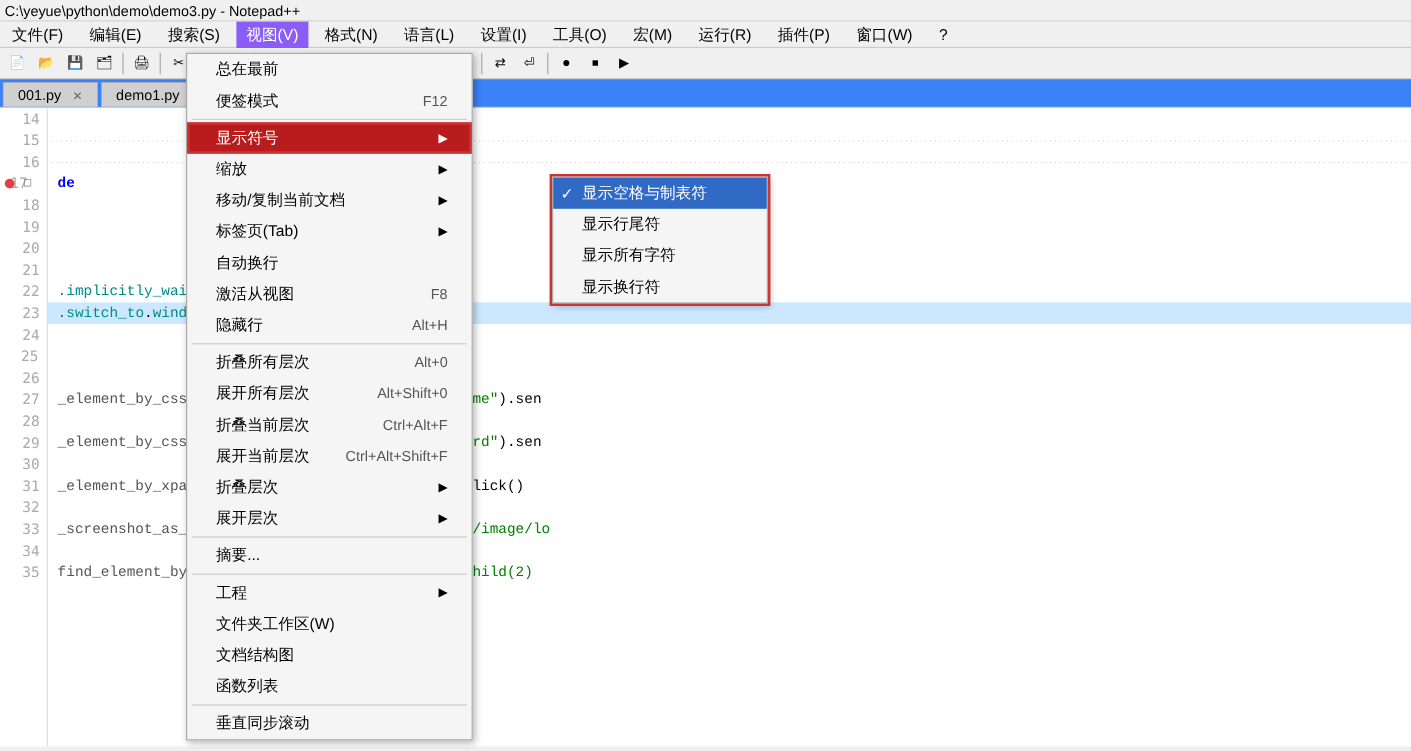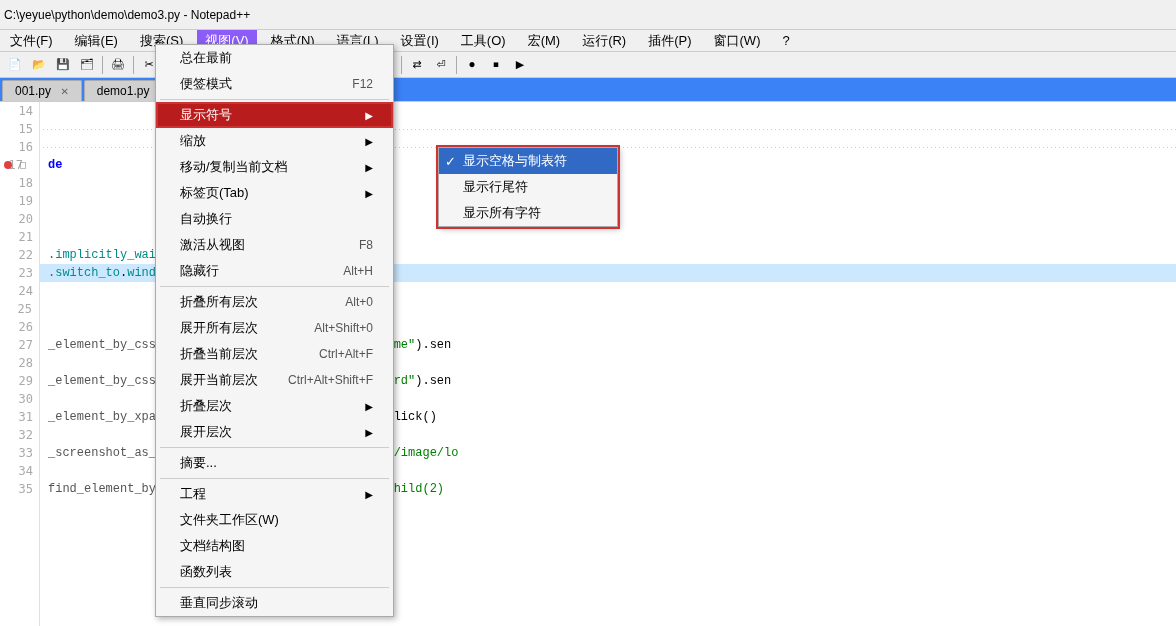--- a/index.html
+++ b/index.html
@@ -9,21 +9,21 @@
       background: #f0f0f0;
       width: 1176px;
       height: 626px;
       overflow: hidden;
       position: relative;
     }
 
     
     .title-bar {
       background: #f0f0f0;
-      height: 30px;
+      height: 18px;
       display: flex;
       align-items: center;
       padding: 0 4px;
       font-size: 12px;
       border-bottom: 1px solid #ccc;
     }
 
     
     .menu-bar {
       background: #f0f0f0;
@@ -474,26 +474,29 @@
     <div class="menu-row">
       <span>函数列表</span>
     </div>
     <div class="sep-line"></div>
     <div class="menu-row">
       <span>垂直同步滚动</span>
     </div>
 
   </div>
 
-  <div class="submenu submenu-outline" style="top: 147px; left: 438px;">
+  <div class="submenu submenu-outline" style="top: 147px; left: 460px;">
     <div class="menu-row has-check selected-item">
       <span>显示空格与制表符</span>
     </div>
     <div class="menu-row">
       <span>显示行尾符</span>
     </div>
     <div class="menu-row">
       <span>显示所有字符</span>
     </div>
     <div class="sep-line"></div>
+    <div class="menu-row">
+      <span>显示换行符</span>
+    </div>
   </div>
 
 </div>
 
 </body></html>

